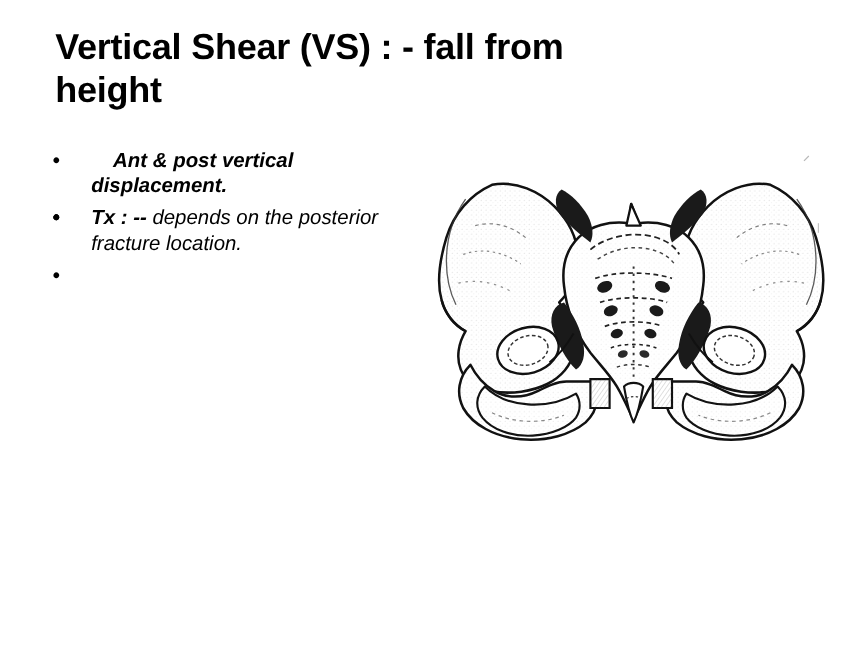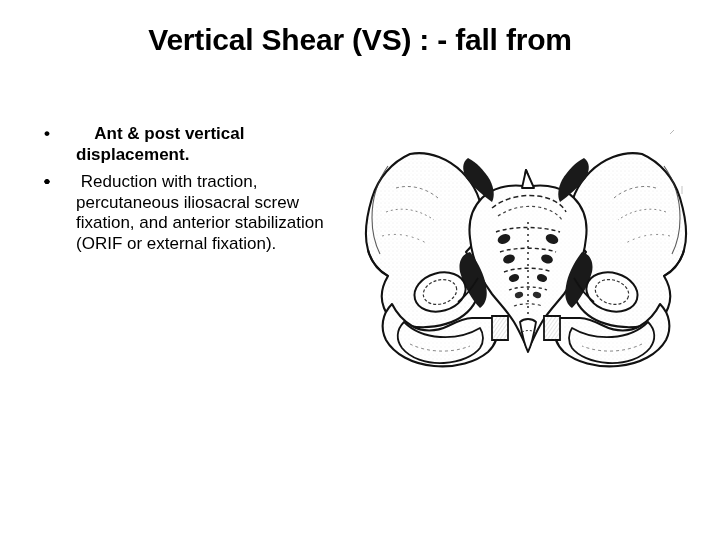--- a/index.html
+++ b/index.html
@@ -21,21 +21,21 @@
     height: 540px;
     background: #ffffff;
   }
 
   
   .slide-title {
     position: absolute;
     left: 46px;
     top: 22px;
     width: 628px;
-    text-align: center;
+    text-align: left;
     font-size: 30px;
     line-height: 36px;
     font-weight: bold;
     letter-spacing: -0.2px;
     color: #000000;
   }
 
   
   .body-column {
     position: absolute;
@@ -58,20 +58,21 @@
   .bullet-marker {
     position: absolute;
     left: 14px;
     top: 0;
     font-size: 17px;
     line-height: 20.5px;
     font-weight: bold;
   }
   .bullet-text {
     display: block;
+    font-style: italic;
   }
   .lead-space {
     white-space: pre;
   }
   .normal-weight {
     font-weight: normal;
   }
   .bullet-item.regular,
   .bullet-item.regular .bullet-text {
     font-weight: normal;
@@ -94,44 +95,45 @@
     height: 100%;
   }
 </style>
 </head>
 <body>
 
 <div class="slide">
 
   <div class="slide-title">
     <div>Vertical Shear (VS) : - fall from</div>
+    <div>height</div>
   </div>
 
   <div class="body-column">
 
     <div class="bullet-item">
       <span class="bullet-marker">•</span>
       <span class="bullet-text"><span class="lead-space">    </span><span>Ant &amp; post vertical displacement.</span></span>
     </div>
 
     <div class="bullet-item">
       <span class="bullet-marker">•</span>
     </div>
 
     <div class="bullet-item">
       <span class="bullet-marker">•</span>
     </div>
 
     <div class="bullet-item">
       <span class="bullet-marker">•</span>
+      <span class="bullet-text"><span>Tx : --</span><span class="normal-weight">  depends on the posterior fracture location.</span></span>
     </div>
 
     <div class="bullet-item regular">
       <span class="bullet-marker">•</span>
-      <span class="bullet-text"><span class="lead-space"> </span><span>Reduction with traction, percutaneous iliosacral screw fixation, and anterior stabilization (ORIF or external fixation).</span></span>
     </div>
 
   </div>
 
   <div class="illustration">
     <svg viewBox="0 0 348 250" xmlns="http://www.w3.org/2000/svg">
       <defs>
         <pattern id="stipple" width="4" height="4" patternUnits="userSpaceOnUse">
           <circle cx="1" cy="1" r="0.45" fill="#6a6a6a"></circle>
           <circle cx="3" cy="3" r="0.35" fill="#8a8a8a"></circle>

